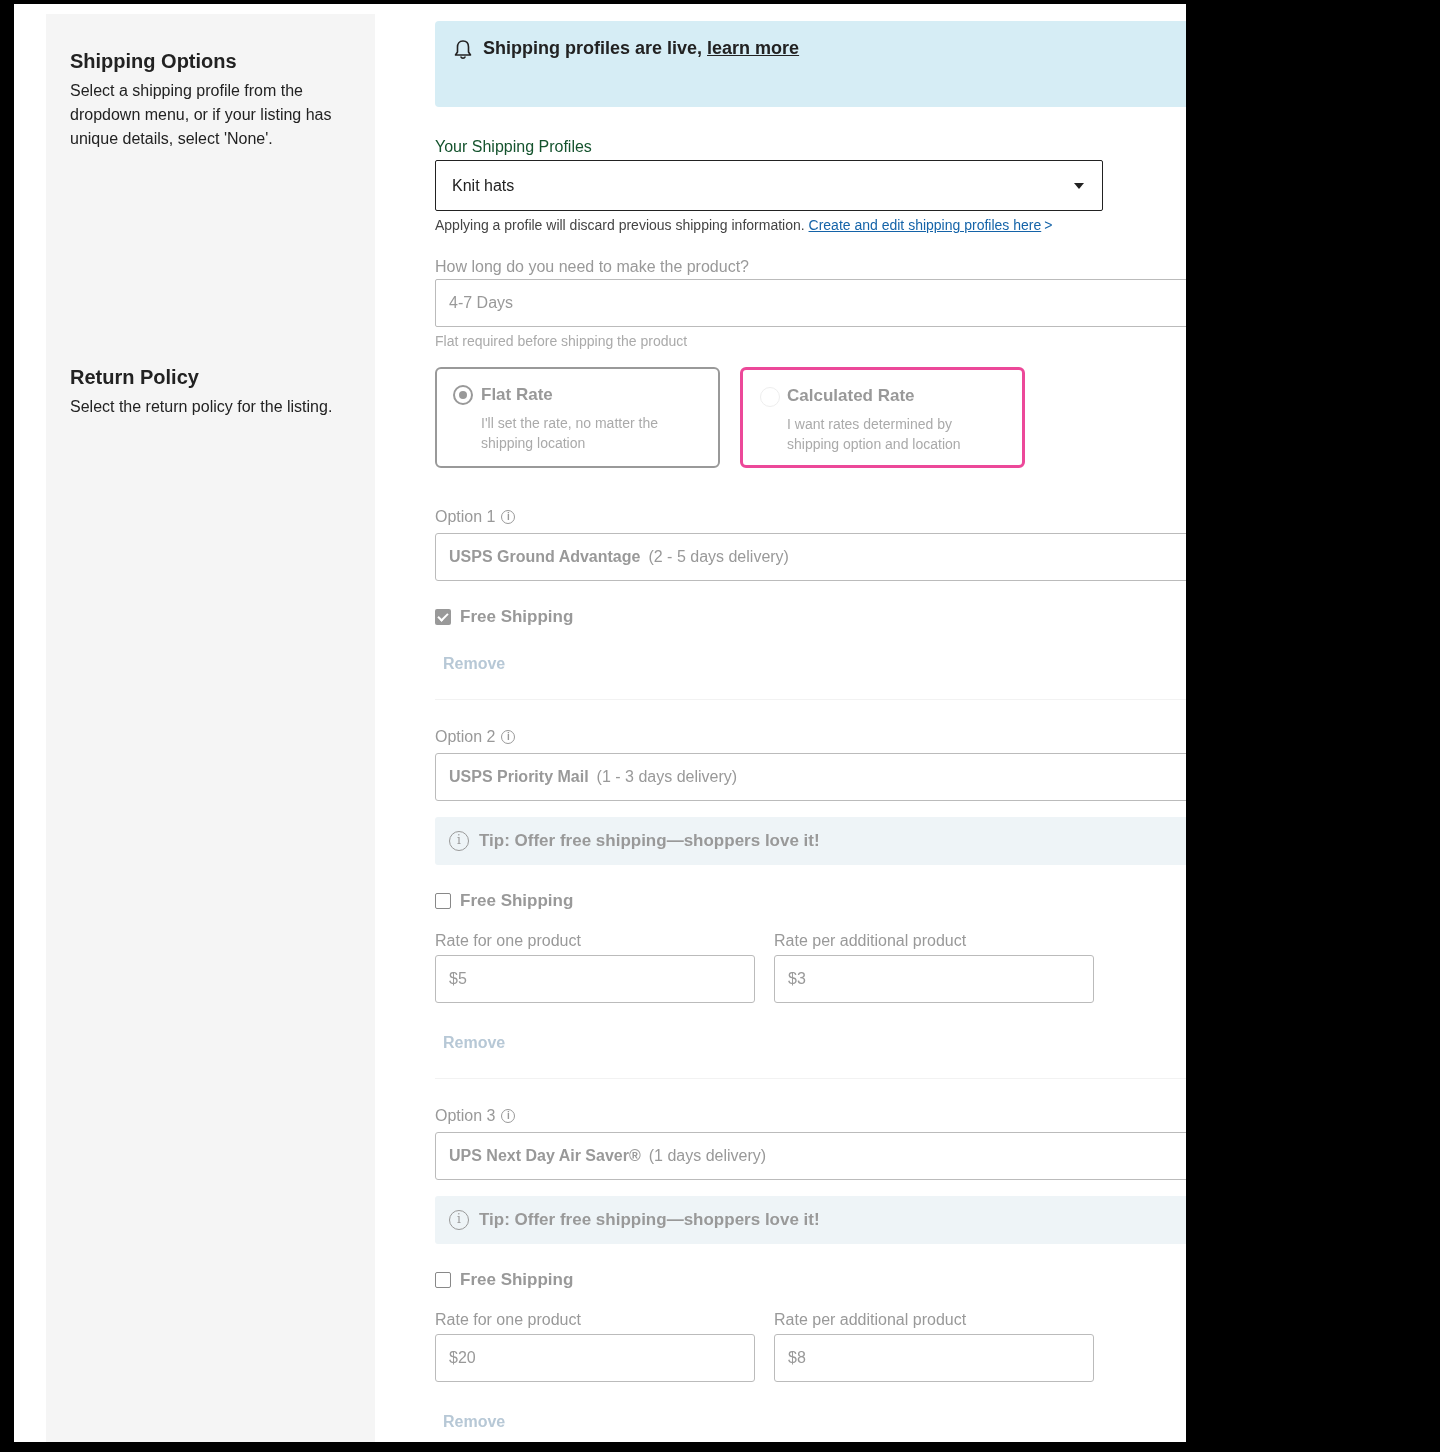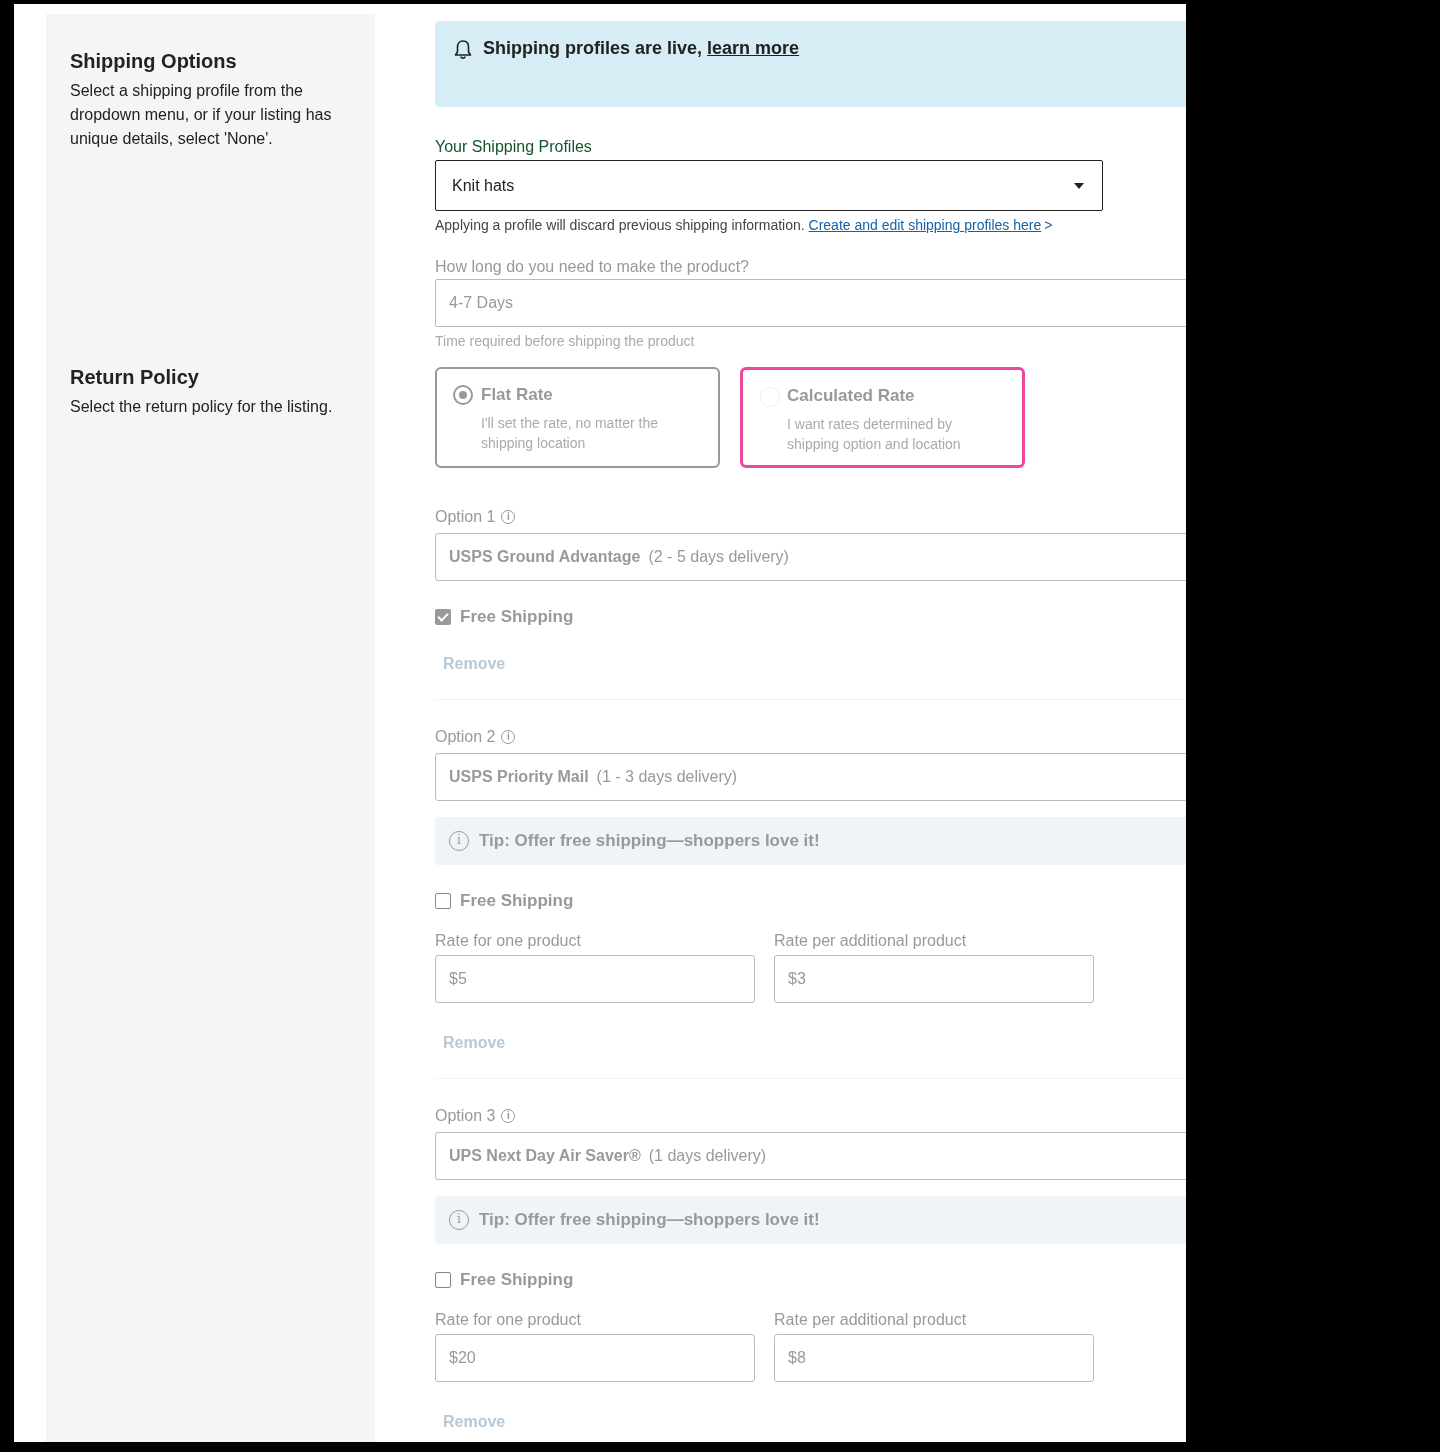--- a/index.html
+++ b/index.html
@@ -155,21 +155,21 @@
     </div>
     <div class="helper" style="left:0; top:213px;">
       <span>Applying a profile will discard previous shipping information. </span><a href="#">Create and edit shipping profiles here</a><span class="chev">&gt;</span>
     </div>
 
     <div class="label muted" style="left:0; top:254px;">How long do you need to make the product?</div>
     <div class="select disabled" style="left:0; top:275px; width:848px; height:48px; padding-left:13px;">
       <span>4-7 Days</span>
       <span class="caret"></span>
     </div>
-    <div class="helper faint" style="left:0; top:329px; font-size:14px;">Time required before shipping the product</div>
+    <div class="helper faint" style="left:0; top:329px; font-size:14px;">Flat required before shipping the product</div>
 
     <div class="rate-card selected" style="left:0;">
       <span class="radio"></span>
       <div class="rate-title">Flat Rate</div>
       <div class="rate-desc">I'll set the rate, no matter the shipping location</div>
     </div>
     <div class="rate-card unselected" style="left:305px;">
       <span class="radio"></span>
       <div class="rate-title">Calculated Rate</div>
       <div class="rate-desc">I want rates determined by shipping option and location</div>

